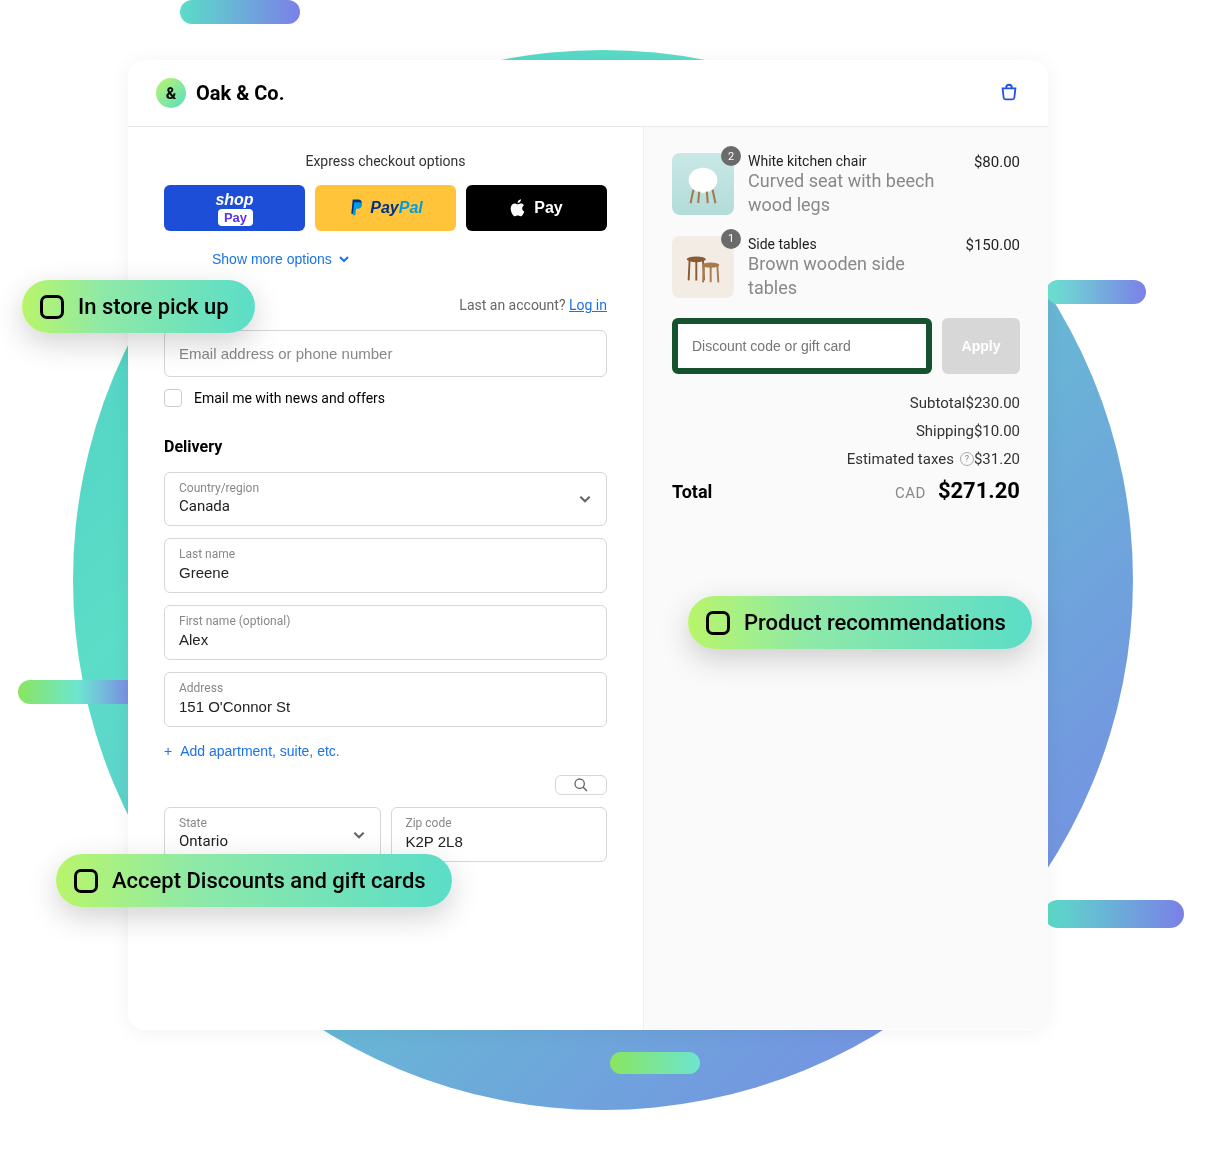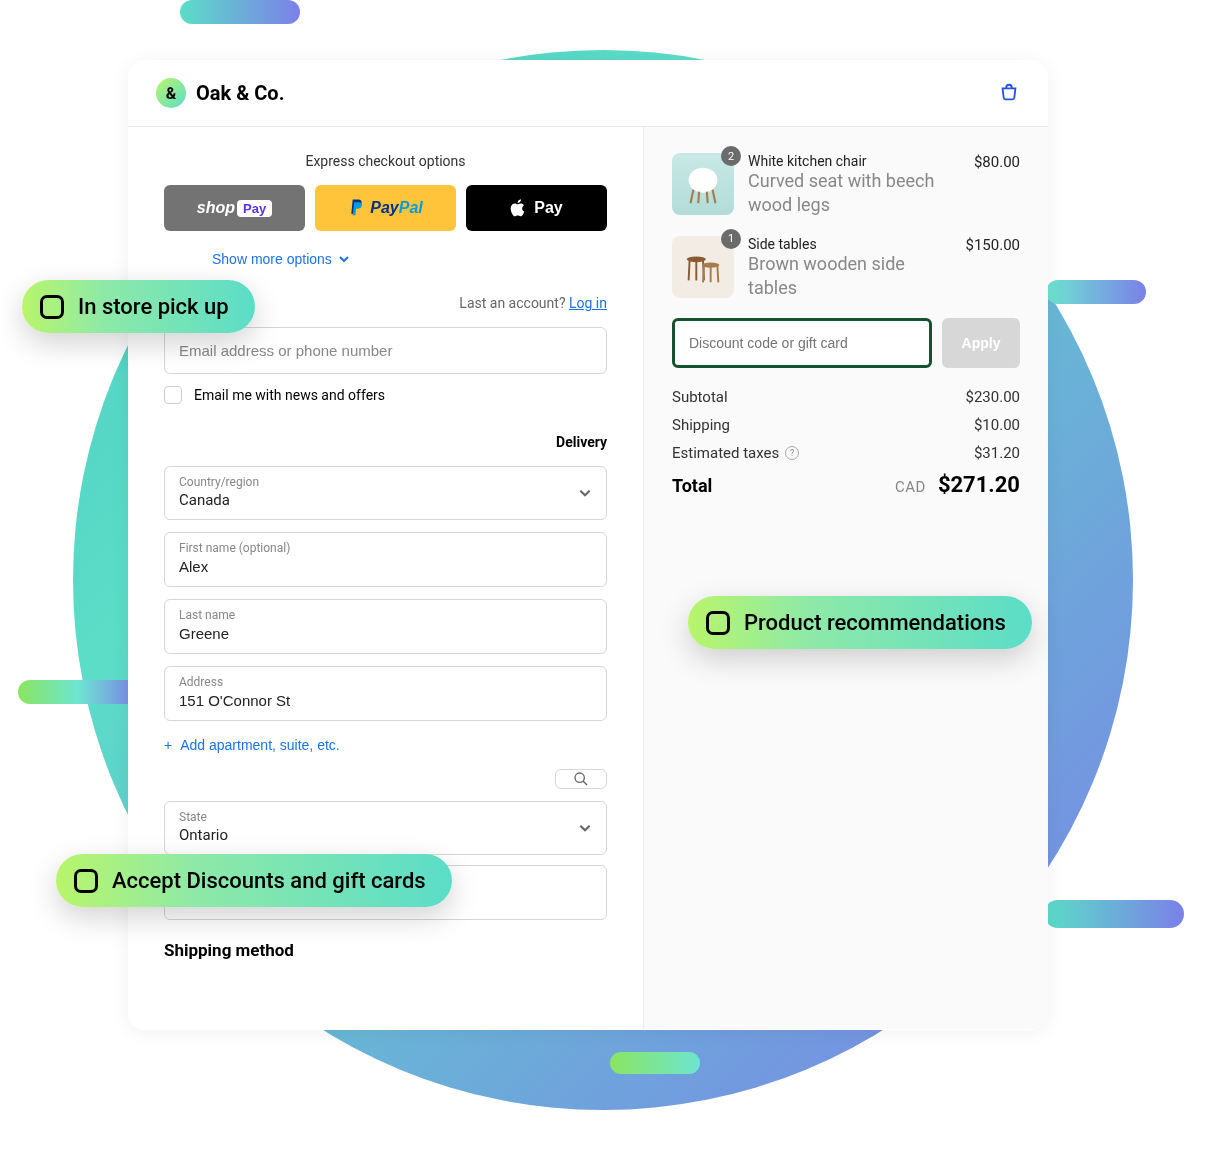--- a/index.html
+++ b/index.html
@@ -74,40 +74,40 @@
     padding: 26px 28px;
   }
 
   .express-title { text-align: center; font-size: 14px; color: #333; margin-bottom: 16px; }
   .express-buttons { display: flex; gap: 10px; margin-bottom: 18px; }
   .express-btn {
     flex: 1; height: 46px; border-radius: 6px; border: none;
     display: flex; align-items: center; justify-content: center;
     cursor: pointer; font-weight: 700; font-size: 16px;
   }
-  .shoppay { background: #737373; color: #fff; }
+  .shoppay { background: #1d4ed8; color: #fff; flex-direction: column; }
   .shoppay span { font-style: italic; font-weight: 700; }
   .shoppay .pay-badge {
     background: #fff; color: #5a31f4; border-radius: 4px;
     padding: 1px 6px; margin-left: 2px; font-style: normal; font-size: 13px;
   }
   .paypal { background: #ffc439; color: #003087; }
   .paypal .pp-bold { color: #003087; font-weight: 800; font-style: italic; }
   .paypal .pp-light { color: #009cde; font-weight: 800; font-style: italic; }
   .applepay { background: #000; color: #fff; }
   .applepay-icon { margin-right: 6px; }
 
   .show-more {
     color: #1b73e8; font-size: 14px; cursor: pointer;
     display: inline-flex; align-items: center; gap: 6px;
     margin-bottom: 28px; background: none; border: none; margin-left: 48px;
   }
 
   .section-row { display: flex; justify-content: space-between; align-items: baseline; margin-bottom: 16px; }
-  .section-title { font-size: 14px; font-weight: 700; text-align: right; }
+  .section-title { font-size: 16px; font-weight: 700; }
   .account-text { font-size: 14px; color: #666; }
   .account-text a { color: #1b73e8; text-decoration: underline; cursor: pointer; }
 
   .field {
     width: 100%; border: 1px solid #d6d6d6; border-radius: 6px;
     padding: 14px 14px; font-size: 15px; color: #333;
     margin-bottom: 12px; background: #fff;
   }
   .field::placeholder { color: #888; }
   .field-float {
@@ -127,21 +127,21 @@
     display: inline-flex; align-items: center; gap: 8px;
     margin: 4px 0 16px 0; background: none; border: none;
   }
   .city-search-row { display: flex; gap: 10px; margin-bottom: 12px; }
   .city-search-row .field-float { flex: 1; margin-bottom: 0; }
   .search-box {
     width: 52px; border: 1px solid #d6d6d6; border-radius: 6px;
     display: flex; align-items: center; justify-content: center;
     color: #666; cursor: pointer; background: #fff;
   }
-  .state-zip-row { display: flex; gap: 10px; margin-bottom: 20px; flex-direction: column; }
+  .state-zip-row { display: flex; gap: 10px; margin-bottom: 20px; }
   .state-zip-row .field-float { flex: 1; margin-bottom: 0; }
   .shipping-heading { font-size: 17px; font-weight: 700; }
 
   
   .line-item { display: flex; align-items: flex-start; gap: 14px; margin-bottom: 18px; }
   .thumb {
     width: 62px; height: 62px; border-radius: 8px; position: relative;
     display: flex; align-items: center; justify-content: center;
   }
   .thumb.chair { background: linear-gradient(#c8e8e6, #b2dcd8); }
@@ -151,28 +151,28 @@
     width: 20px; height: 20px; border-radius: 50%; background: #6b6b6b;
     color: #fff; font-size: 11px; display: flex; align-items: center; justify-content: center;
   }
   .item-info { flex: 1; }
   .item-title { font-size: 14px; color: #222; }
   .item-sub { font-size: 18px; color: #888; line-height: 1.35; }
   .item-price { font-size: 15px; color: #222; }
 
   .discount-row { display: flex; gap: 10px; margin: 10px 0 20px 0; }
   .discount-input {
-    flex: 1; border: 3px solid #14532d; border-radius: 6px;
+    flex: 1; border: 6px solid #14532d; border-radius: 6px;
     padding: 14px 14px; font-size: 14px; background: #fff;
   }
   .apply-btn {
     width: 78px; border: none; border-radius: 6px; background: #d7d7d7;
     color: #fff; font-weight: 600; font-size: 14px; cursor: pointer;
   }
-  .summary-line { display: flex; justify-content: space-between; font-size: 15px; margin-bottom: 10px; color: #333; }
+  .summary-line { display: flex; justify-content: flex-end; font-size: 15px; margin-bottom: 10px; color: #333; }
   .summary-label { display: flex; align-items: center; gap: 6px; }
   .info-icon {
     width: 14px; height: 14px; border: 1px solid #aaa; border-radius: 50%;
     display: inline-flex; align-items: center; justify-content: center;
     font-size: 9px; color: #888;
   }
   .total-line { display: flex; justify-content: space-between; align-items: baseline; margin-top: 8px; }
   .total-label { font-size: 18px; font-weight: 700; }
   .total-val { font-size: 22px; font-weight: 700; }
   .currency { font-size: 15px; color: #888; margin-right: 8px; letter-spacing: 0.5px; }
@@ -266,27 +266,27 @@
 
       <div class="field-float">
         <span class="flabel">Country/region</span>
         <div class="fval">Canada</div>
         <svg class="chev" width="14" height="14" viewBox="0 0 12 12" fill="none" stroke="currentColor" stroke-width="1.8">
             <path d="M2 4l4 4 4-4"></path>
           </svg>
       </div>
 
       <div class="field-float">
+        <span class="flabel">Last name</span>
+        <input class="fval" value="Greene" style="">
+      </div>
+
+      <div class="field-float">
         <span class="flabel">First name (optional)</span>
         <input class="fval" value="Alex" style="">
-      </div>
-
-      <div class="field-float">
-        <span class="flabel">Last name</span>
-        <input class="fval" value="Greene" style="">
       </div>
 
       <div class="field-float">
         <span class="flabel">Address</span>
         <input class="fval" value="151 O'Connor St" style="">
       </div>
 
       <button class="add-apt">
         <span>+</span>
         <span>Add apartment, suite, etc.</span>

